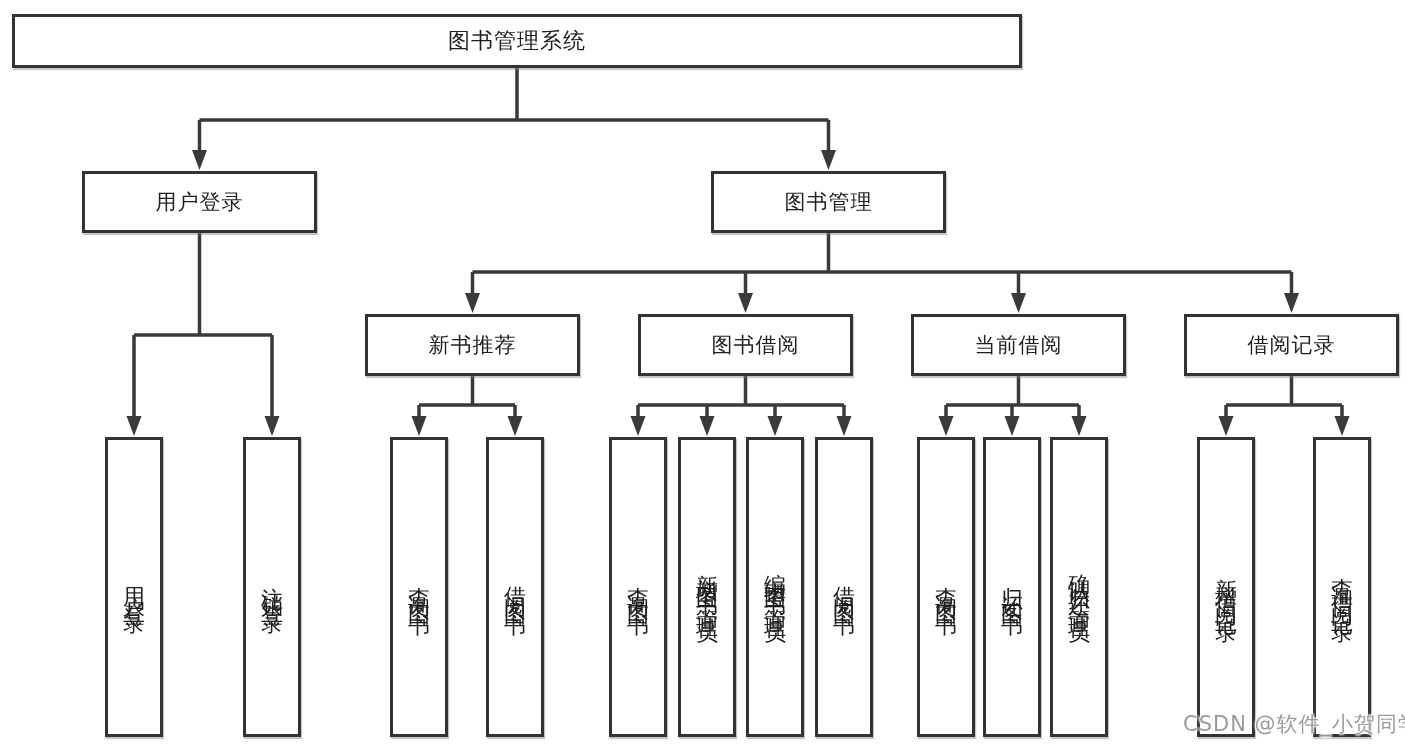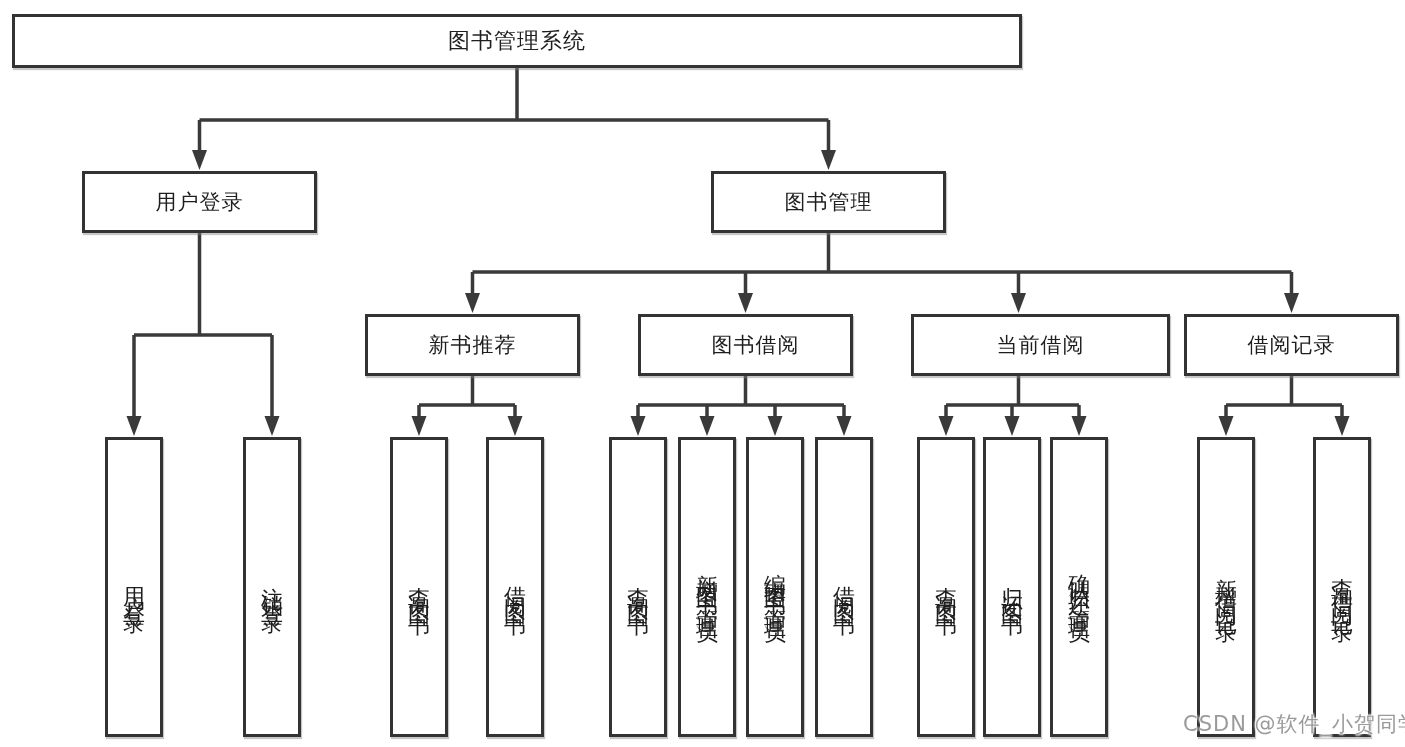--- a/index.html
+++ b/index.html
@@ -106,21 +106,21 @@
       </div>
       <div class="node h" style="left: 711px; top: 171px; width: 235px; height: 62px; border-color: rgb(51, 51, 51); color: rgb(30, 30, 30);">
         <span class="lbl">图书管理</span>
       </div>
       <div class="node h" style="left: 365px; top: 314px; width: 215px; height: 62px; border-color: rgb(51, 51, 51); color: rgb(30, 30, 30);">
         <span class="lbl">新书推荐</span>
       </div>
       <div class="node h" style="left: 638px; top: 314px; width: 215px; height: 62px; border-color: rgb(51, 51, 51); color: rgb(30, 30, 30); padding-left: 20px;">
         <span class="lbl">图书借阅</span>
       </div>
-      <div class="node h" style="left: 911px; top: 314px; width: 259px; height: 62px; border-color: rgb(51, 51, 51); color: rgb(30, 30, 30);">
+      <div class="node h" style="left: 911px; top: 314px; width: 215px; height: 62px; border-color: rgb(51, 51, 51); color: rgb(30, 30, 30);">
         <span class="lbl">当前借阅</span>
       </div>
       <div class="node h" style="left: 1184px; top: 314px; width: 215px; height: 62px; border-color: rgb(51, 51, 51); color: rgb(30, 30, 30);">
         <span class="lbl">借阅记录</span>
       </div>
       <div class="node v" style="left: 105px; top: 437px; width: 58px; height: 300px; border-color: rgb(51, 51, 51); color: rgb(30, 30, 30);">
         <span class="lbl">用户登录</span>
       </div>
       <div class="node v" style="left: 243px; top: 437px; width: 58px; height: 300px; border-color: rgb(51, 51, 51); color: rgb(30, 30, 30);">
         <span class="lbl">注销登录</span>

